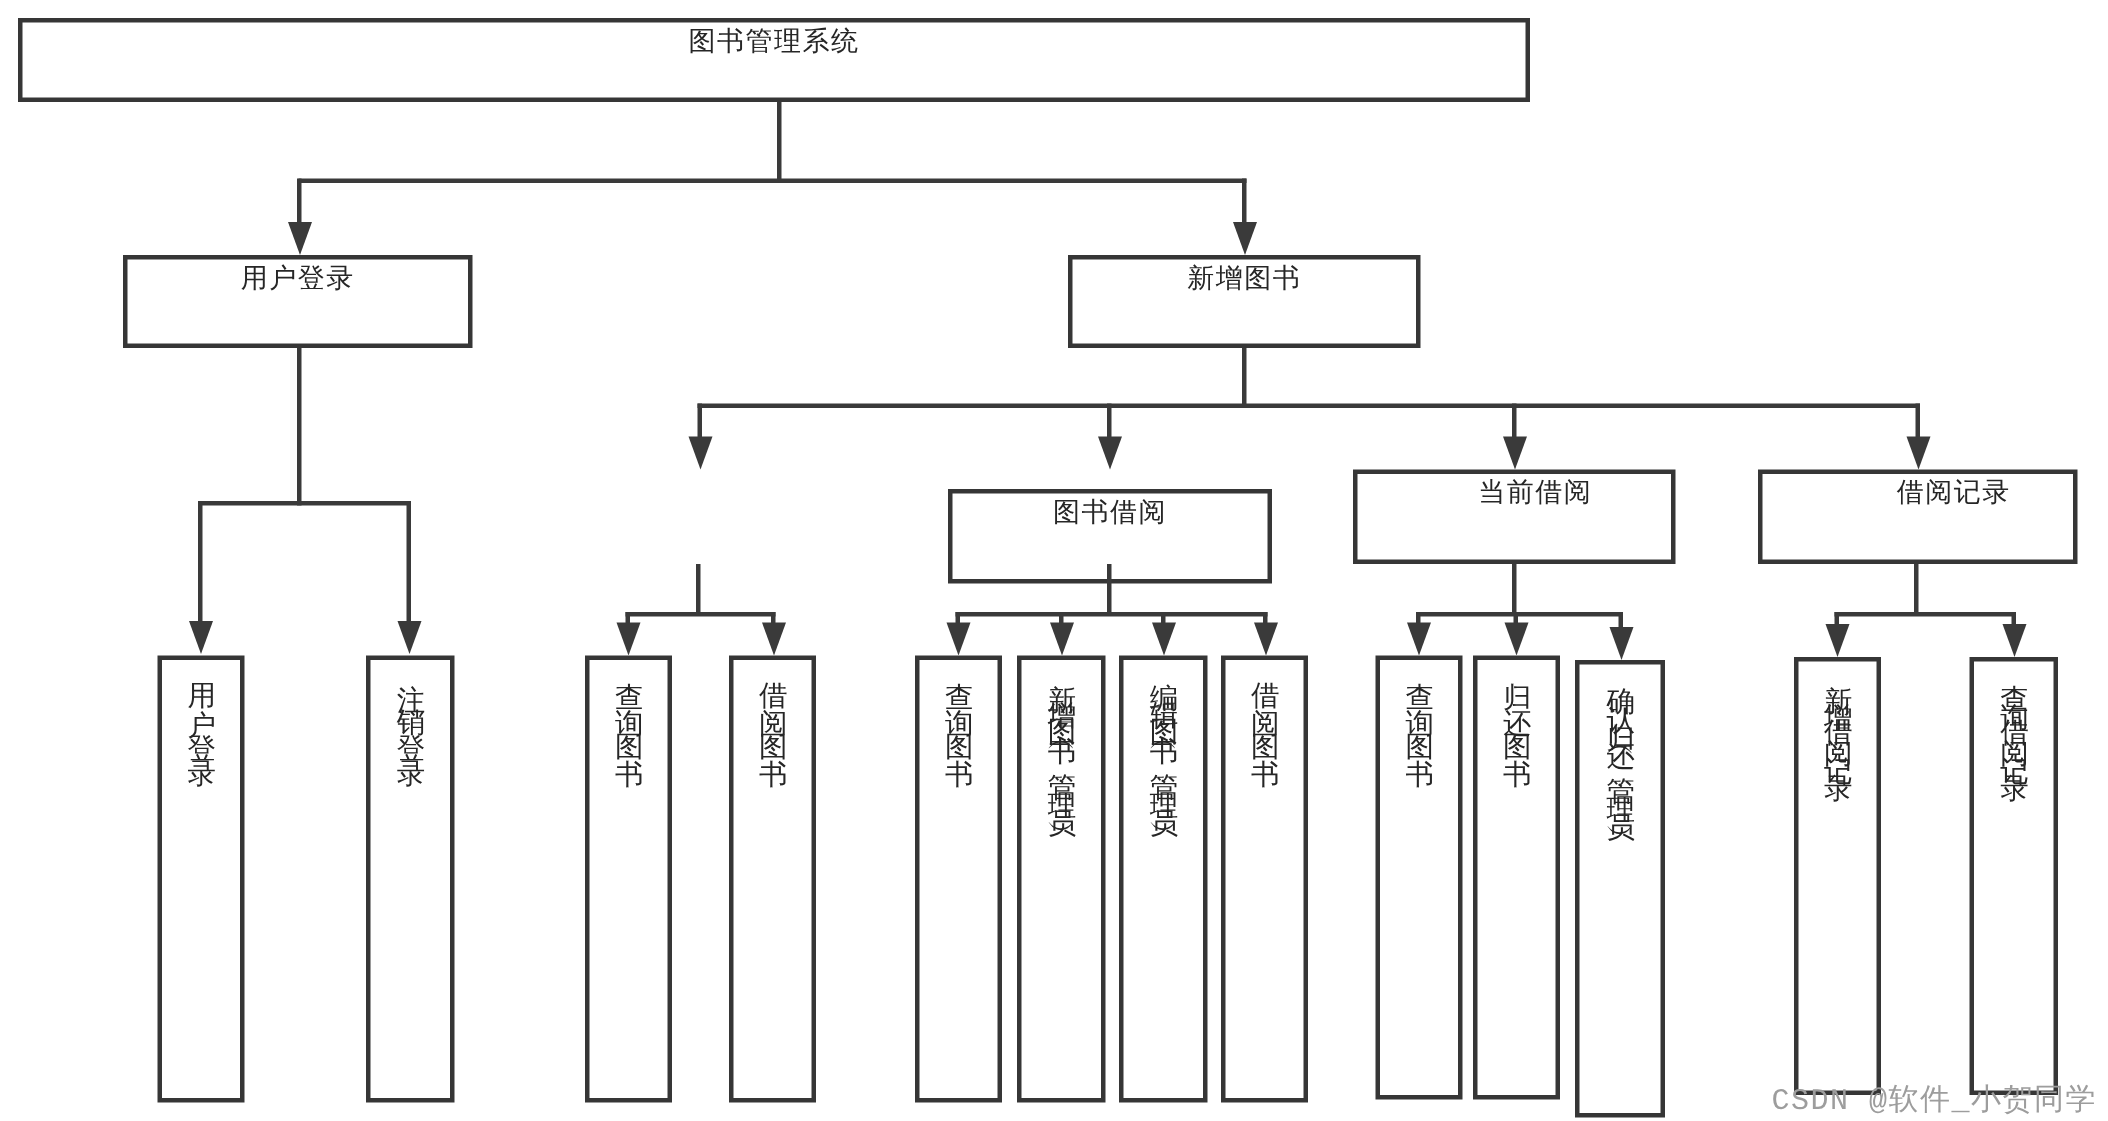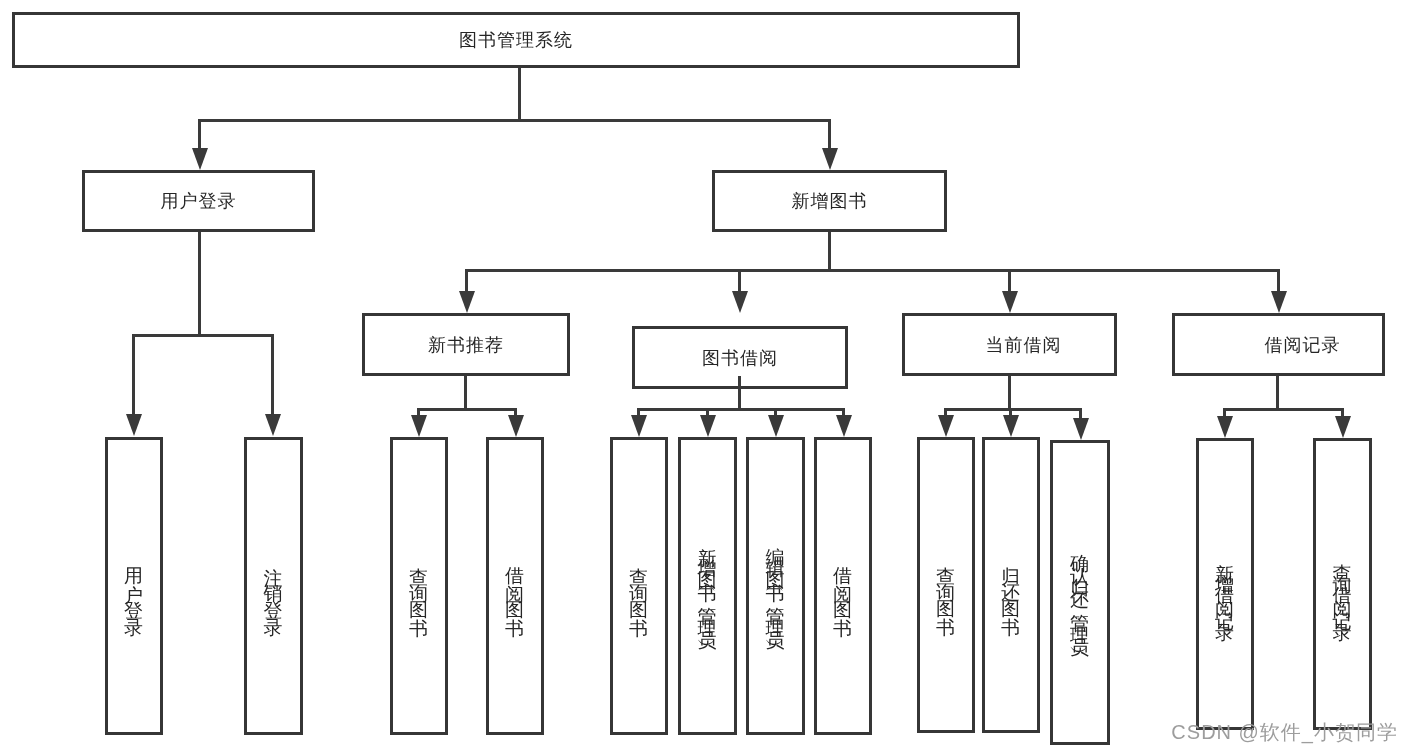--- a/index.html
+++ b/index.html
@@ -2,21 +2,21 @@
 <html><head>
 <meta charset="utf-8">
 <style>
   html,body { margin:0; padding:0; background:#ffffff; }
   .stage {
     position:relative; width:1405px; height:747px; background:#ffffff;
     font-family:"Liberation Sans", sans-serif; color:#262626; overflow:hidden;
   }
   .box {
     position:absolute; box-sizing:border-box; background:#ffffff;
-    border:3px solid #363636; display:flex; align-items:center; justify-content:center;
+    border:3px solid #363636; display:flex; justify-content:center;
     font-size:18px; letter-spacing:1px;
   }
   .leaf { border-width:3px; }
   .vtext {
     writing-mode:vertical-rl; text-orientation:mixed;
     line-height:1; font-size:19px; letter-spacing:12px;
   }
   .vtext.wide { letter-spacing:17px; }
   .hline { position:absolute; height:3px; background:#3a3a3a; }
   .vline { position:absolute; width:3px; background:#3a3a3a; }
@@ -64,23 +64,20 @@
   <div class="hline" style="left:465px; top:269px; width:815px;"></div>
   <div class="vline" style="left:465px; top:269px; height:24px;"></div>
   <div class="arrow" style="left:459px; top:291px;"></div>
   <div class="vline" style="left:738px; top:269px; height:24px;"></div>
   <div class="arrow" style="left:732px; top:291px;"></div>
   <div class="vline" style="left:1008px; top:269px; height:24px;"></div>
   <div class="arrow" style="left:1002px; top:291px;"></div>
   <div class="vline" style="left:1277px; top:269px; height:24px;"></div>
   <div class="arrow" style="left:1271px; top:291px;"></div>
 
-  <div class="box" style="left:362px; top:313px; width:208px; height:63px;">
-    <span>新书推荐</span>
-  </div>
   <div class="box" style="left:632px; top:326px; width:216px; height:63px;">
     <span>图书借阅</span>
   </div>
   <div class="box" style="left:902px; top:313px; width:215px; height:63px;padding-left:28px;">
     <span>当前借阅</span>
   </div>
   <div class="box" style="left:1172px; top:313px; width:213px; height:63px;padding-left:48px;">
     <span>借阅记录</span>
   </div>
 
@@ -155,15 +152,15 @@
     <span class="vtext">确认归还（管理员）</span>
   </div>
 
   <div class="box leaf" style="left:1196px; top:438px; width:58px; height:292px;">
     <span class="vtext">新增借阅记录</span>
   </div>
   <div class="box leaf" style="left:1313px; top:438px; width:59px; height:292px;">
     <span class="vtext">查询借阅记录</span>
   </div>
 
-  <div class="watermark" style="right:7px; top:719px;">CSDN @软件_小贺同学</div>
+  <div class="watermark" style="right:7px; top:719px;font-family:Liberation Mono, monospace;">CSDN @软件_小贺同学</div>
 
 </div>
 
 </body></html>

